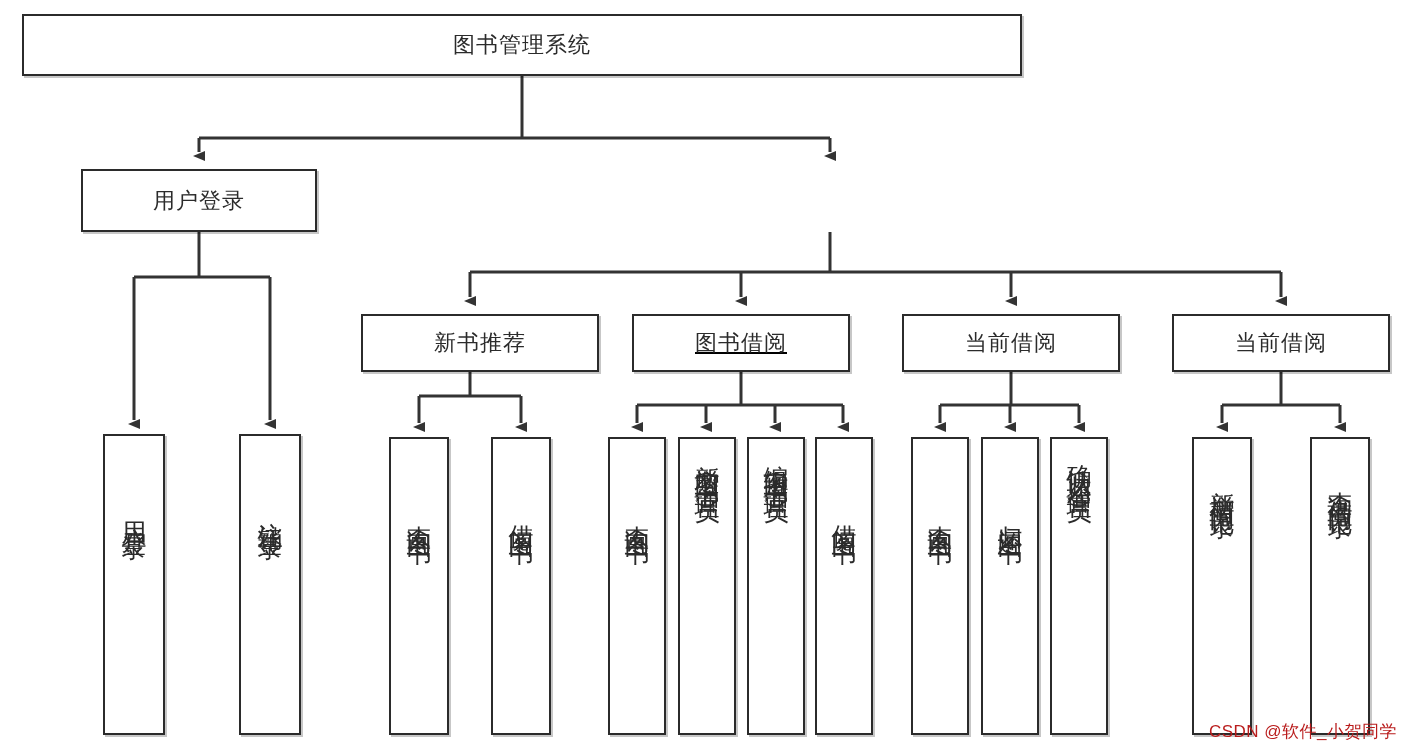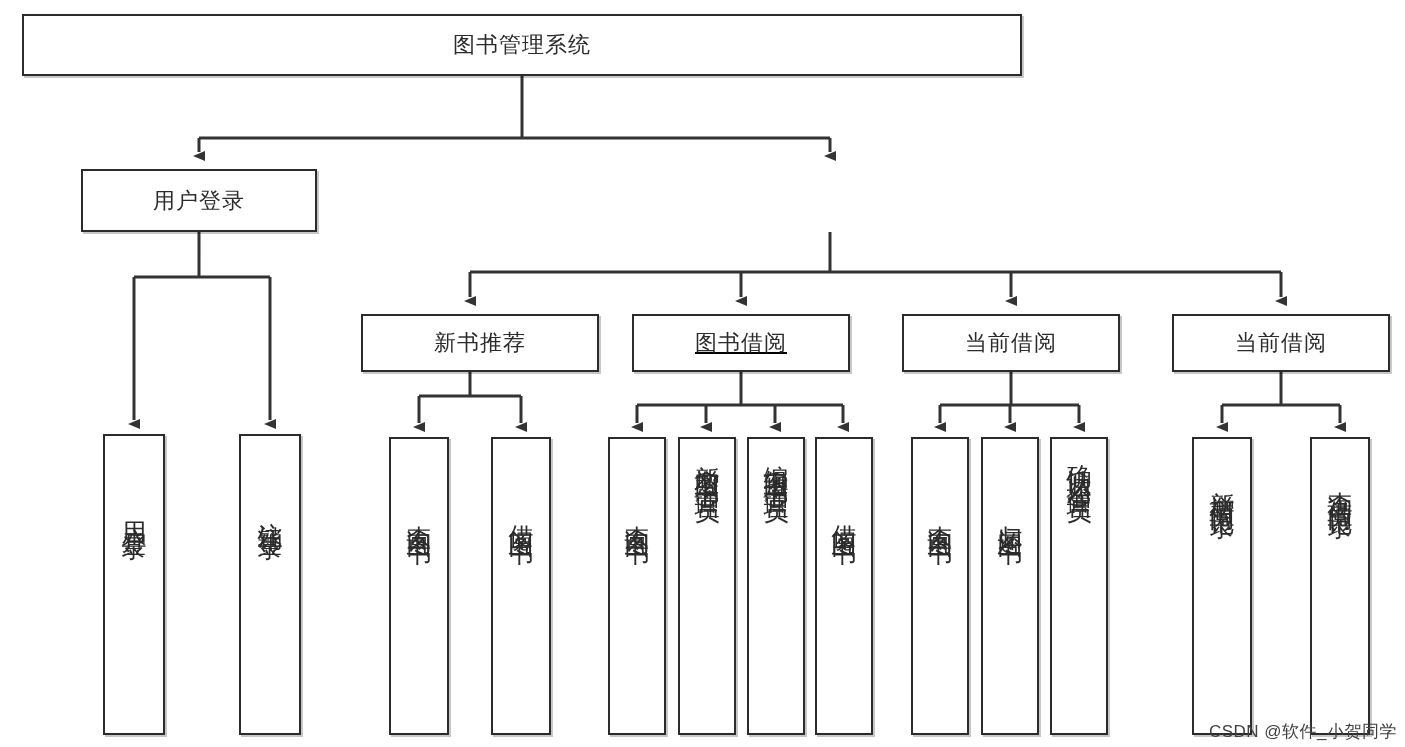--- a/index.html
+++ b/index.html
@@ -58,21 +58,21 @@
     writing-mode: vertical-rl;
     text-orientation: upright;
     letter-spacing: 5px;
     font-size: 25px;
     white-space: nowrap;
   }
   .watermark {
     position: absolute;
     right: 8px;
     bottom: 4px;
-    color: #404040;
+    color: #b91c1c;
     font-size: 17px;
     letter-spacing: 0.5px;
     white-space: nowrap;
     user-select: none;
     text-align: center;
   }
 </style>
 </head>
 <body>
 

